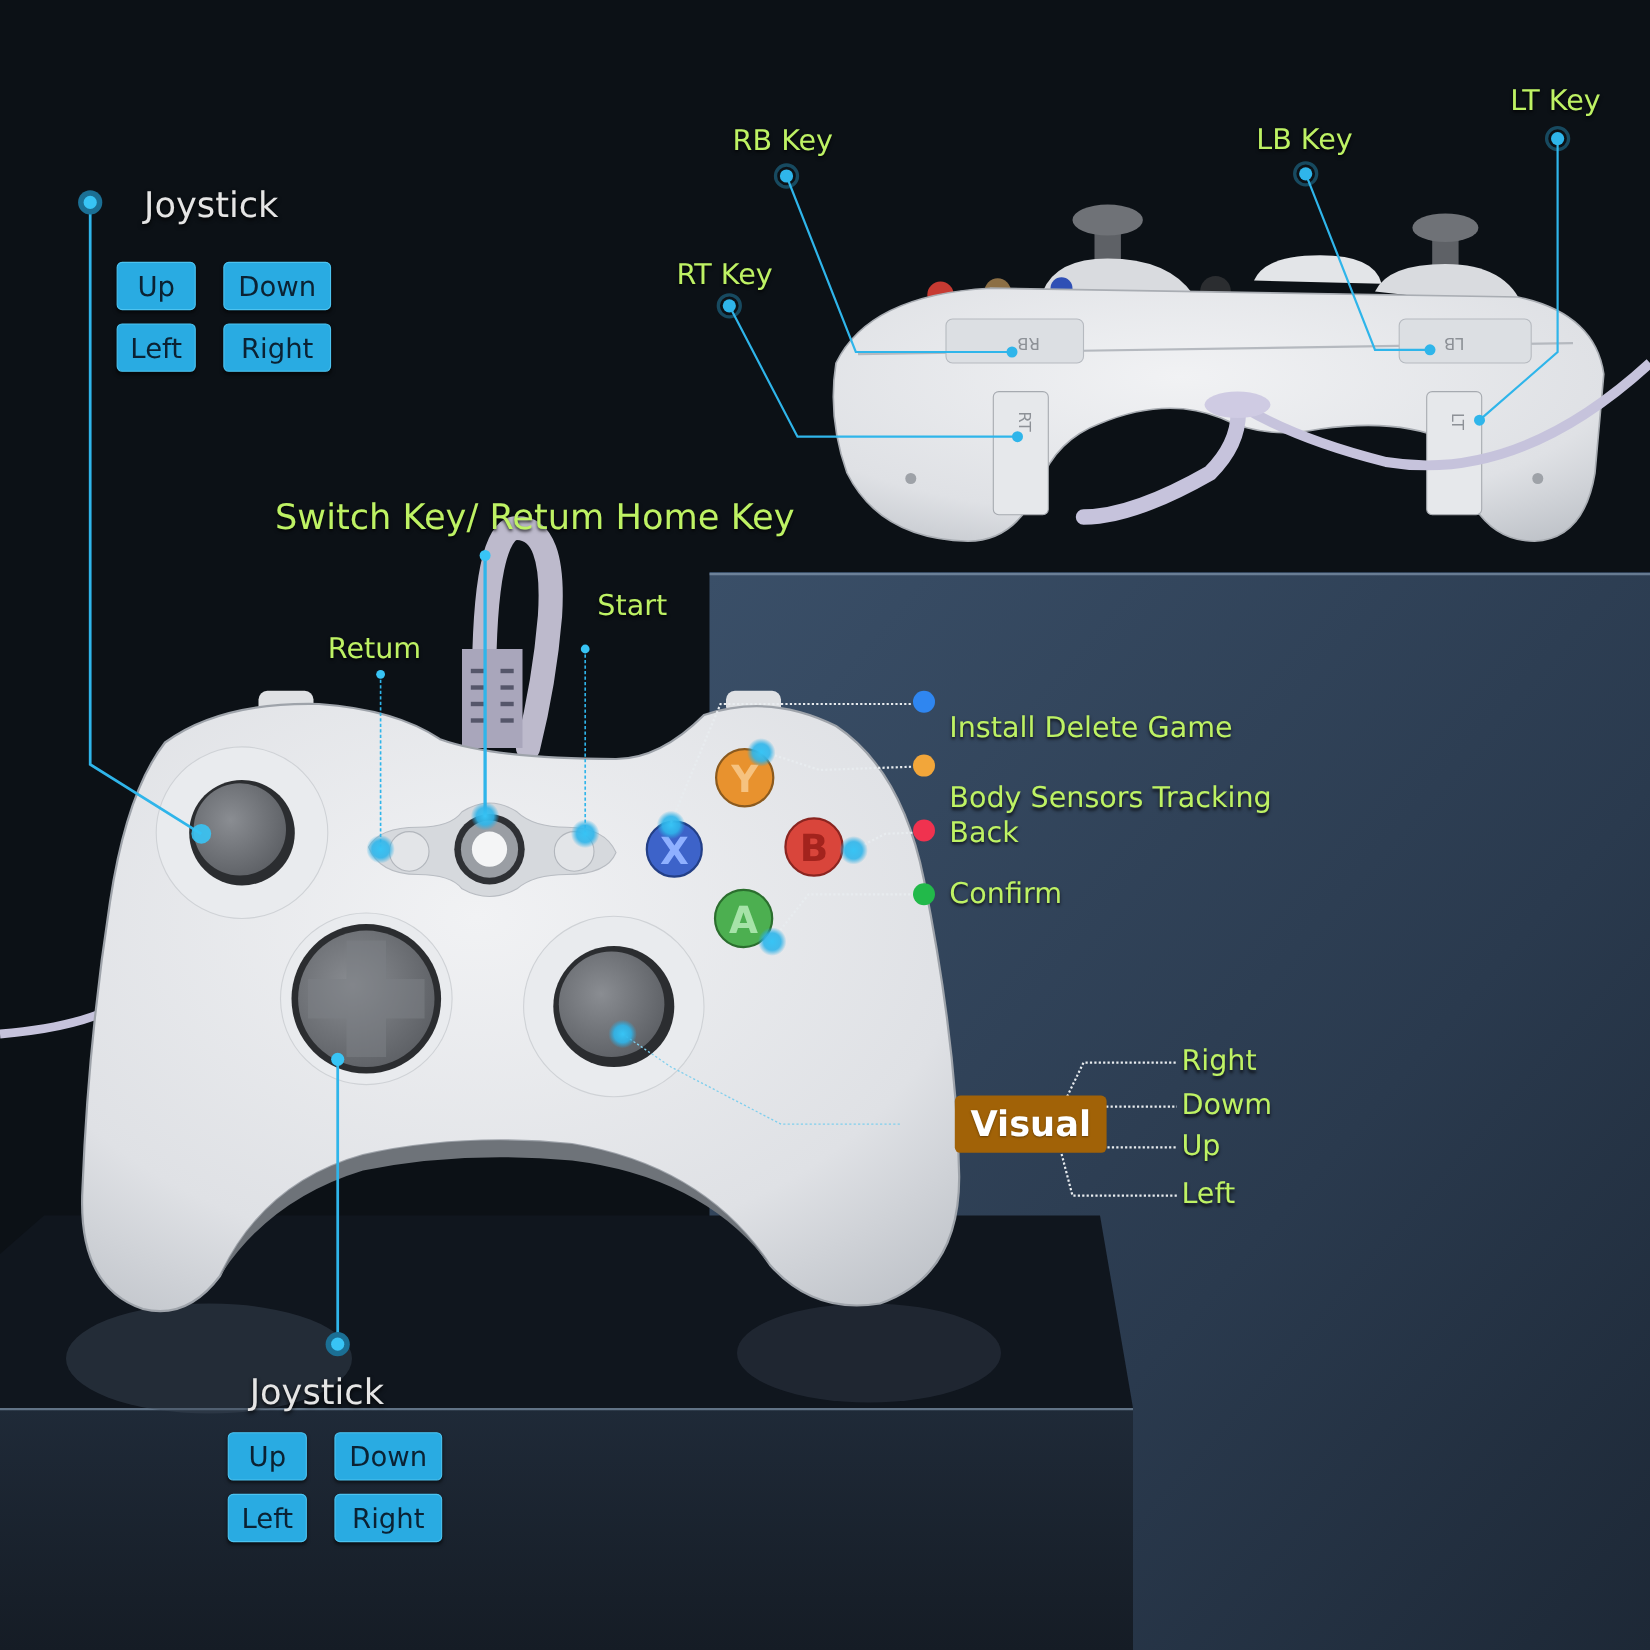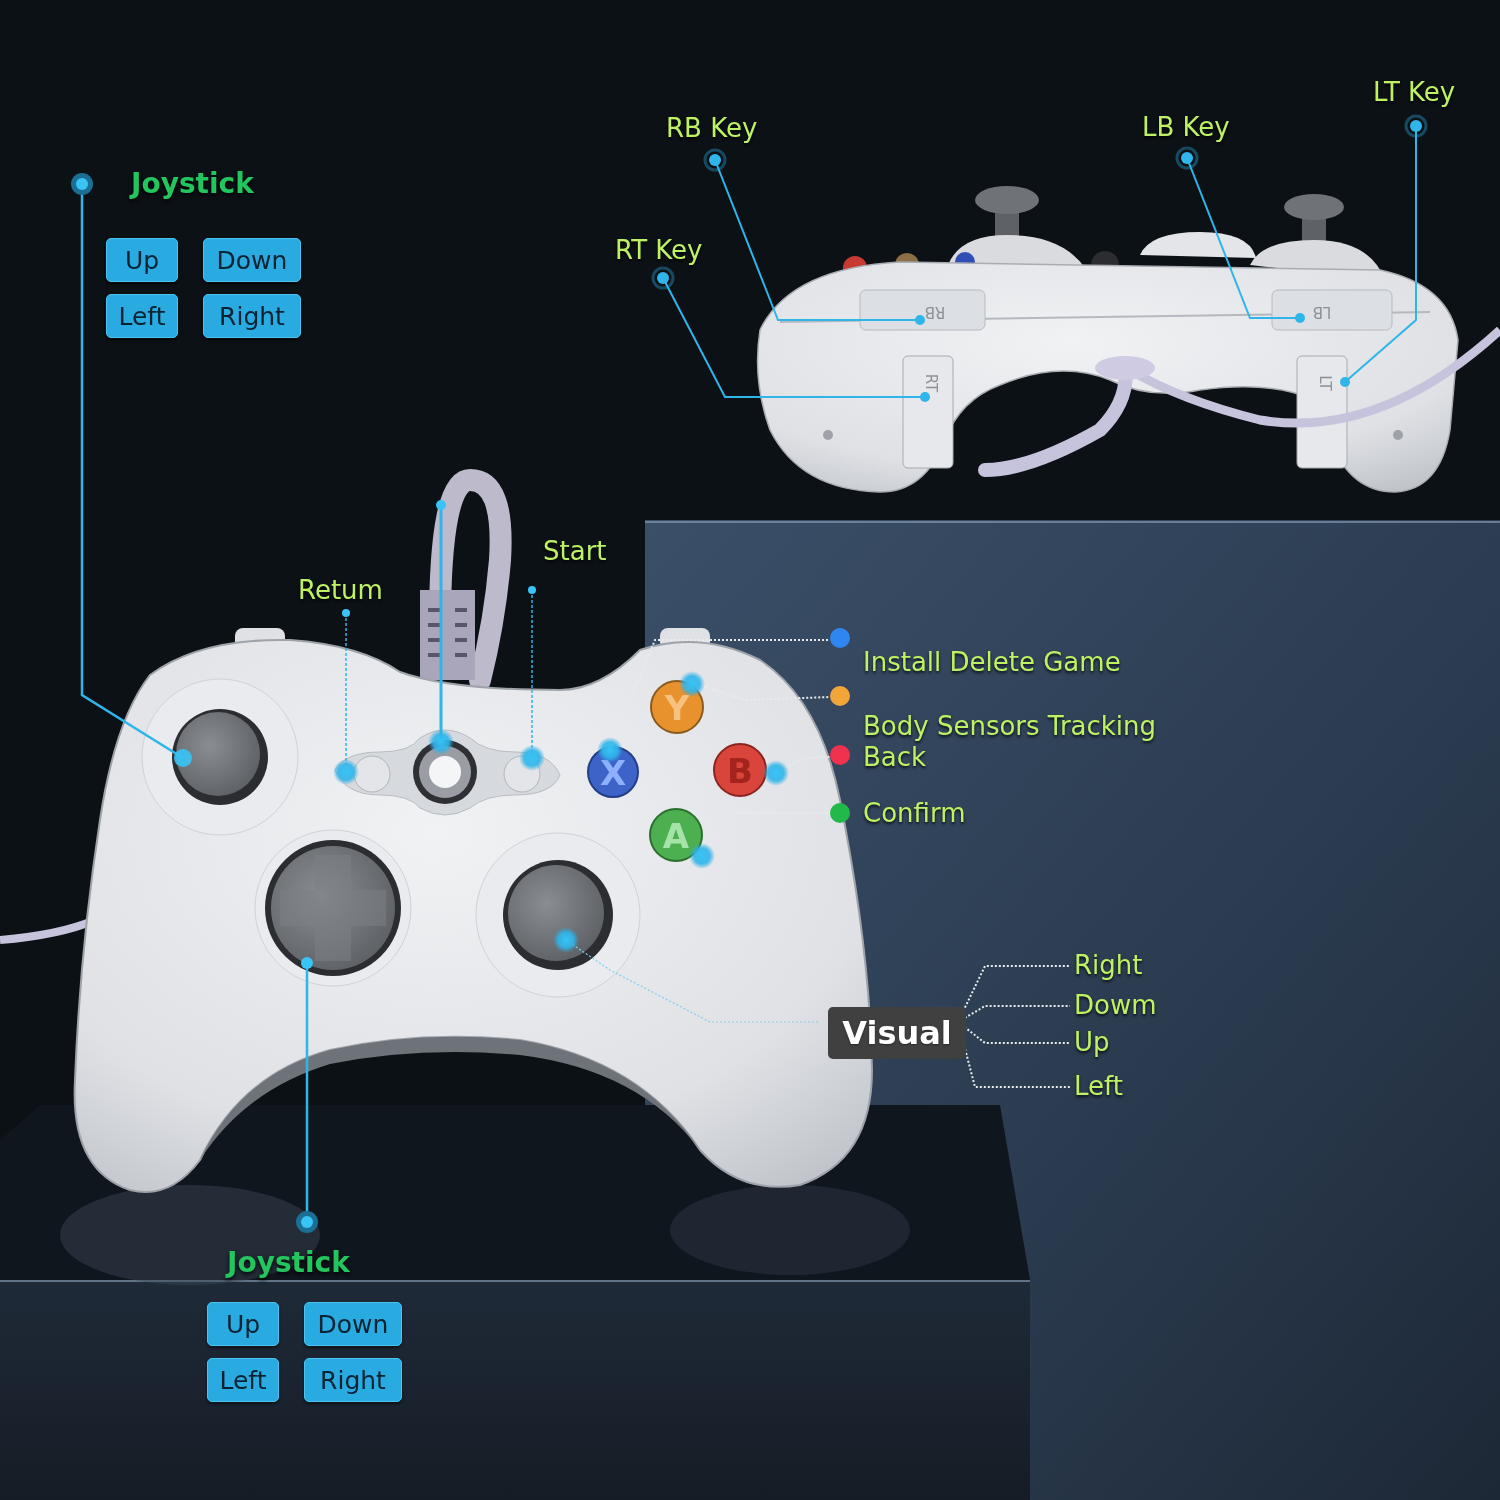--- a/index.html
+++ b/index.html
@@ -3,29 +3,29 @@
 <meta charset="utf-8">
 <style>
   html, body { margin:0; padding:0; }
   body { width:1500px; height:1500px; overflow:hidden; background:#0c1116; position:relative;
          font-family:"Liberation Sans", "DejaVu Sans", sans-serif; }
   .stage { position:absolute; inset:0; width:1500px; height:1500px; }
   svg.scene { position:absolute; left:0; top:0; width:1500px; height:1500px; }
   .lbl { position:absolute; color:#bef264; font-family:"DejaVu Sans", sans-serif; font-size:28px;
          letter-spacing:0px; white-space:nowrap; text-shadow:0 2px 3px rgba(0,0,0,.8); line-height:1; }
   .lbl.sm { font-size:26px; }
-  .title { position:absolute; color:#22c55e; font-family:"DejaVu Sans", sans-serif; font-weight:bold;
-           font-size:28px; white-space:nowrap; text-shadow:0 2px 4px rgba(0,0,0,.9); line-height:1; }
+  .title { position:absolute; color:#e5e5e5; font-family:"DejaVu Sans", sans-serif; font-weight:normal;
+           font-size:32px; white-space:nowrap; text-shadow:0 2px 4px rgba(0,0,0,.9); line-height:1; }
   .chip { position:absolute; background:#29abe2; border-radius:5px; color:#0b2233;
           font-family:"DejaVu Sans", sans-serif; font-size:25px; display:flex; align-items:center;
           justify-content:center; box-shadow:0 2px 3px rgba(0,0,0,.5); border:1px solid #4cc3f0; line-height:1; }
-  .visual { position:absolute; left:828px; top:996px; width:138px; height:52px; background:#404040;
+  .visual { position:absolute; left:868px; top:996px; width:138px; height:52px; background:#a16207;
             border-radius:5px; color:#ffffff; font-family:"DejaVu Sans", sans-serif; font-weight:bold;
             font-size:32px; display:flex; align-items:center; justify-content:center;
-            text-shadow:0 1px 2px rgba(0,0,0,.4); line-height:1;margin-top:11px; }
+            text-shadow:0 1px 2px rgba(0,0,0,.4); line-height:1; }
   .dot { position:absolute; width:20px; height:20px; border-radius:50%; }
 </style>
 </head>
 <body>
 
 <div class="stage">
 
   <svg class="scene" viewBox="0 0 1500 1500">
     <defs>
       <linearGradient id="pedTop" x1="0" y1="0" x2="1" y2="1">
@@ -239,20 +239,21 @@
   <div class="chip" style="left:207px; top:1302px; width:70px; height:42px;">Up</div>
   <div class="chip" style="left:304px; top:1302px; width:96px; height:42px;">Down</div>
   <div class="chip" style="left:207px; top:1358px; width:70px; height:42px;">Left</div>
   <div class="chip" style="left:304px; top:1358px; width:96px; height:42px;">Right</div>
 
   <div class="lbl sm" style="left:666px; top:115px;">RB Key</div>
   <div class="lbl sm" style="left:1142px; top:114px;">LB Key</div>
   <div class="lbl sm" style="left:1373px; top:79px;">LT Key</div>
   <div class="lbl sm" style="left:615px; top:237px;">RT Key</div>
 
+  <div class="lbl" style="left:250px; top:454px; font-size:32px;">Switch Key/ Retum Home Key</div>
   <div class="lbl sm" style="left:543px; top:538px;">Start</div>
   <div class="lbl sm" style="left:298px; top:577px;">Retum</div>
 
   <div>
     <div class="dot" style="left:830px; top:628px; background:#2f86f0;"></div>
     <div class="lbl sm" style="left:863px; top:625px;margin-top:24px;">Install Delete Game</div>
     <div class="dot" style="left:830px; top:686px; background:#f2a63a;"></div>
     <div class="lbl sm" style="left:863px; top:713px;">Body Sensors Tracking</div>
     <div class="dot" style="left:830px; top:745px; background:#f0324f;"></div>
     <div class="lbl sm" style="left:863px; top:744px;">Back</div>

